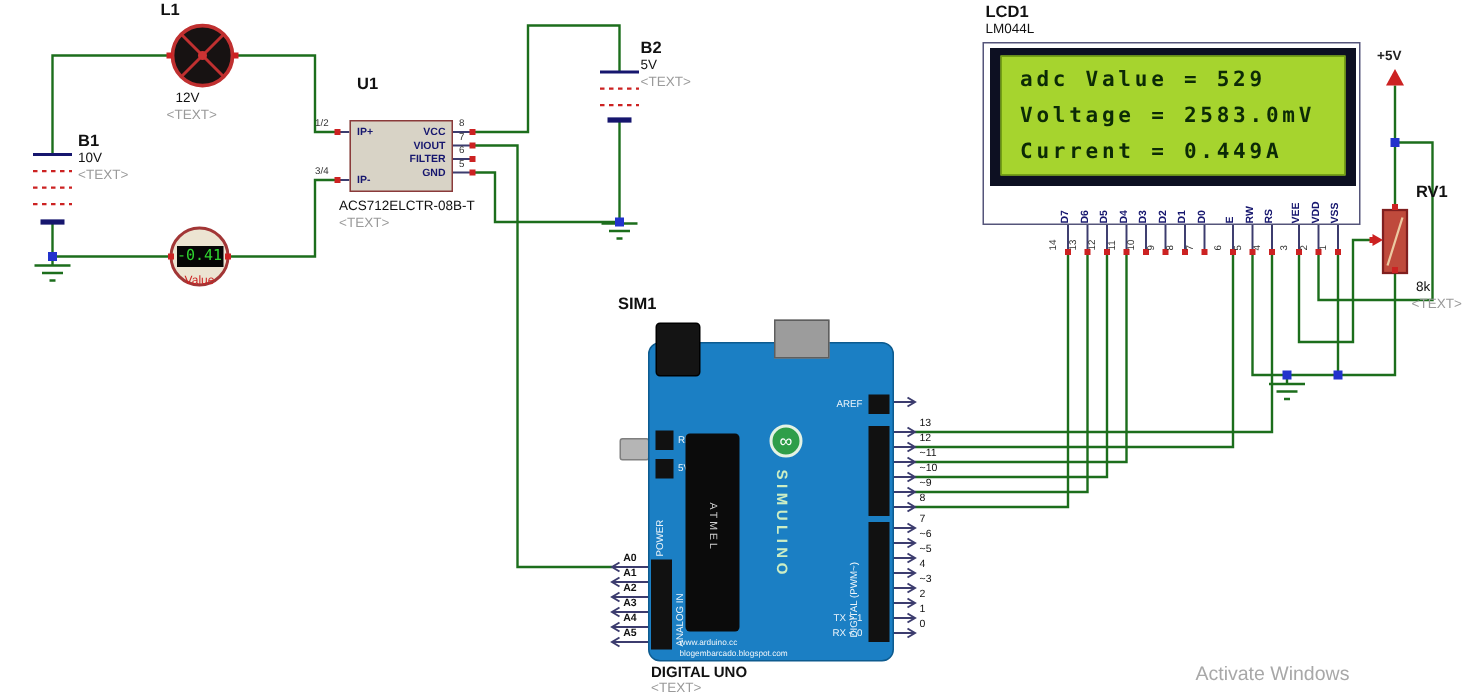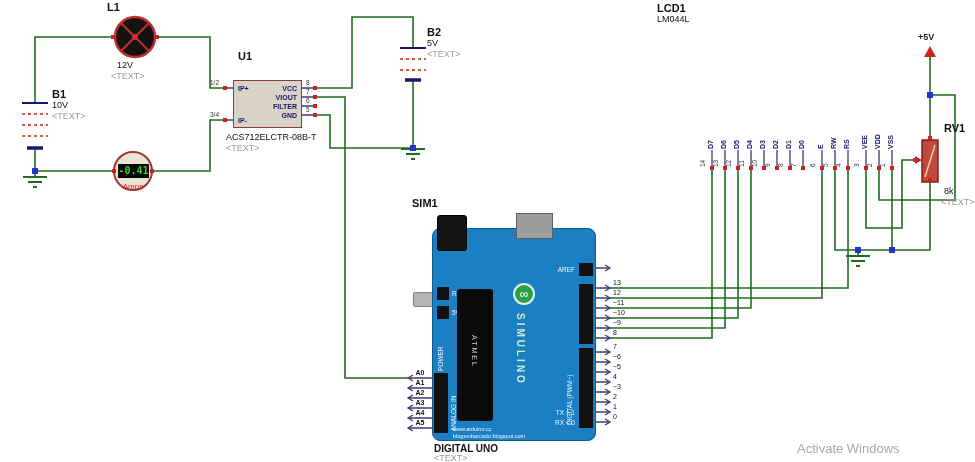--- a/index.html
+++ b/index.html
@@ -26,21 +26,21 @@
   .chipbody{position:absolute;background:#d8d3c6;border:1.5px solid #8a3a3a}
   .lcdframe{position:absolute;background:#fff;border:1px solid #55557a}
   .lcdbezel{position:absolute;background:#0d1022}
   .lcdscreen{position:absolute;background:var(--lcd-green,#a6d42e);border:1px solid #74a014}
   .lcdline{position:absolute;left:12px;font-family:"DejaVu Sans Mono",monospace;font-weight:bold;
            font-size:14px;letter-spacing:2.5px;color:var(--lcd-text,#0c2a06);white-space:nowrap}
   .board{position:absolute;background:var(--board-blue,#1b7fc4);border:1px solid #0d5b8f;border-radius:8px}
   .board > div{position:absolute}
   .silk{color:#eef5fa;font-size:6.5px;line-height:1.2;white-space:nowrap}
   .ammdisp{position:absolute;background:#060606;color:#2fd42f;font-family:"DejaVu Sans Mono",monospace;
-           font-weight:bold;font-size:10px;text-align:center}
+           font-weight:normal;font-size:10px;}
   .watermark{position:absolute;font-weight:bold;font-size:15px;color:#151515;letter-spacing:0.2px}
   .osnote{position: absolute;font-size:13px;color:#a8a8a8}
 </style>
 </head>
 <body>
 
 <div class="canvas">
 
   <svg class="layer" width="975" height="462">
 
@@ -133,21 +133,21 @@
 
   <div class="lbl b" style="left:52px;top:88px">B1</div>
   <div class="lbl s9" style="left:52px;top:100px">10V</div>
   <div class="lbl s9 gray" style="left:52px;top:111px">&lt;TEXT&gt;</div>
 
   <div class="lbl b" style="left:427px;top:26px">B2</div>
   <div class="lbl s9" style="left:427px;top:38px">5V</div>
   <div class="lbl s9 gray" style="left:427px;top:49px">&lt;TEXT&gt;</div>
 
   <div class="ammdisp" style="left:118px;top:164px;width:31px;height:14px;line-height:14px">-0.41</div>
-  <div class="lbl" style="left:112px;top:182px;width:42px;text-align:center;font-size:8px;color:var(--accent-red,#cc2222)">Amps</div>
+  <div class="lbl" style="left:112px;top:182px;width:42px;text-align:center;font-size:8px;color:var(--accent-red,#cc2222)">Value</div>
 
   <div class="chipbody" style="left:233px;top:80px;width:69px;height:48px">
     <div class="pinname" style="left:4px;top:4px">IP+</div>
     <div class="pinname" style="left:4px;top:36px">IP-</div>
     <div class="pinname" style="right:4px;top:4px;position:absolute">VCC</div>
     <div class="pinname" style="right:4px;top:13px;position:absolute">VIOUT</div>
     <div class="pinname" style="right:4px;top:22px;position:absolute">FILTER</div>
     <div class="pinname" style="right:4px;top:31px;position:absolute">GND</div>
   </div>
   <div class="pinnum" style="left:210px;top:79px">1/2</div>
@@ -156,20 +156,28 @@
   <div class="pinnum" style="left:306px;top:88px">7</div>
   <div class="pinnum" style="left:306px;top:97px">6</div>
   <div class="pinnum" style="left:306px;top:106px">5</div>
   <div class="lbl b" style="left:238px;top:50px">U1</div>
   <div class="lbl s9" style="left:226px;top:132px">ACS712ELCTR-08B-T</div>
   <div class="lbl s9 gray" style="left:226px;top:143px">&lt;TEXT&gt;</div>
 
   <div class="lbl b" style="left:657px;top:2px">LCD1</div>
   <div class="lbl s9" style="left:657px;top:14px">LM044L</div>
 
+  <div class="lcdframe" style="left:655px;top:28px;width:252px;height:122px">
+    <div class="lcdbezel" style="left:4px;top:3px;width:244px;height:92px"></div>
+    <div class="lcdscreen" style="left:11px;top:8px;width:230px;height:80px">
+      <div class="lcdline" style="top:7px">adc Value = 529</div>
+      <div class="lcdline" style="top:31px">Voltage = 2583.0mV</div>
+      <div class="lcdline" style="top:55px">Current = 0.449A</div>
+    </div>
+  </div>
 
   <div class="pinname vtu" style="left:707px;top:123px;height:26px">D7</div>
   <div class="pinname vtu" style="left:720px;top:123px;height:26px">D6</div>
   <div class="pinname vtu" style="left:733px;top:123px;height:26px">D5</div>
   <div class="pinname vtu" style="left:746px;top:123px;height:26px">D4</div>
   <div class="pinname vtu" style="left:759px;top:123px;height:26px">D3</div>
   <div class="pinname vtu" style="left:772px;top:123px;height:26px">D2</div>
   <div class="pinname vtu" style="left:785px;top:123px;height:26px">D1</div>
   <div class="pinname vtu" style="left:798px;top:123px;height:26px">D0</div>
   <div class="pinname vtu" style="left:817px;top:123px;height:26px">E</div>

